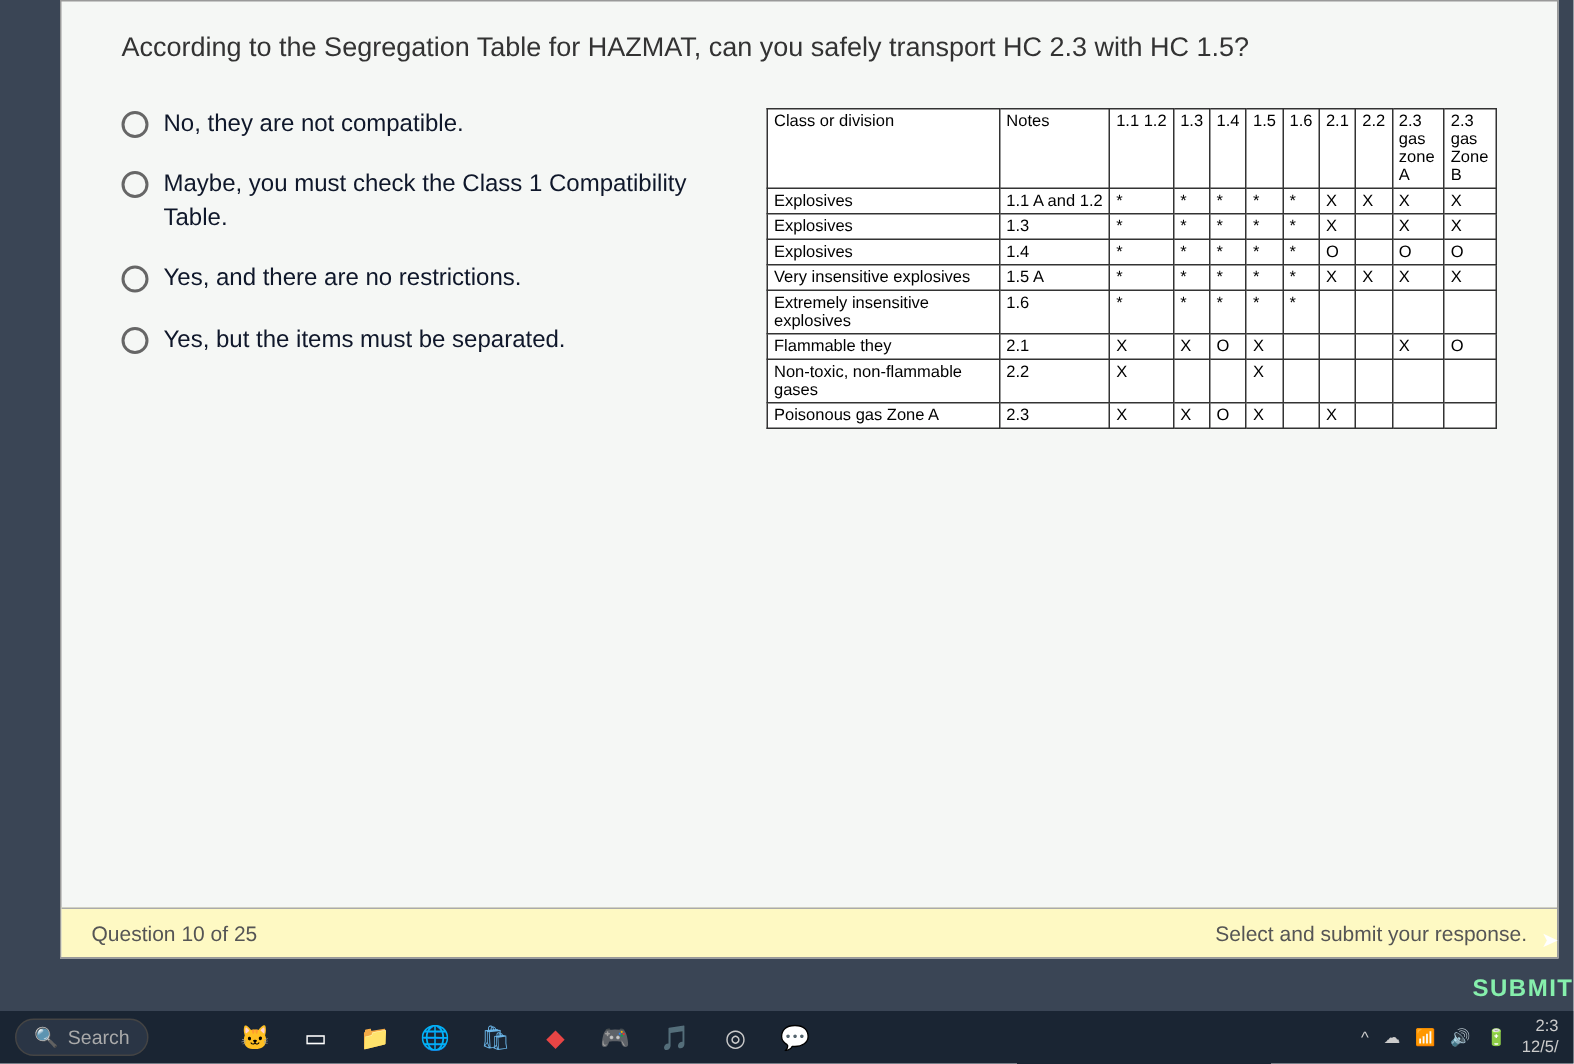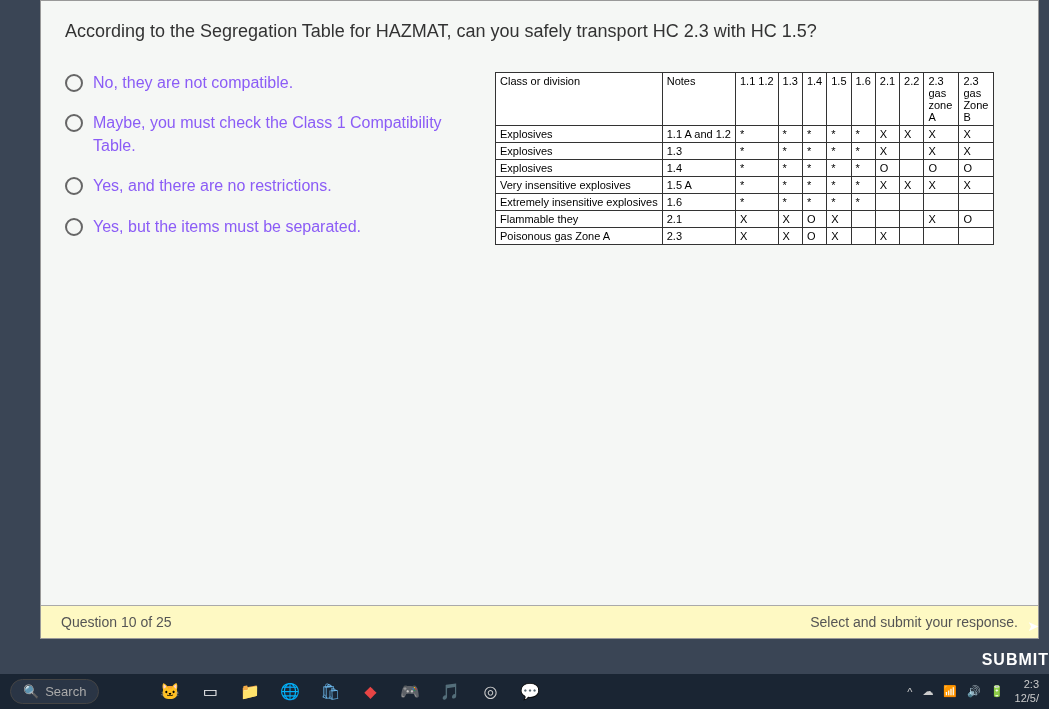--- a/index.html
+++ b/index.html
@@ -17,21 +17,21 @@
       left: 40px;
       right: 10px;
       bottom: 70px;
       background: #f5f7f5;
       border: 1px solid #999;
       display: flex;
       flex-direction: column;
     }
     .question-area {
       flex: 1;
-      padding: 20px 24px;
+      padding: 20px 40px;
       position: relative;
     }
     .question-text {
       font-size: 18px;
       color: #333;
       margin-bottom: 30px;
       font-weight: normal;
     }
     .content-row {
       display: flex;
@@ -50,21 +50,21 @@
     .radio-btn {
       width: 18px;
       height: 18px;
       border: 2px solid #666;
       border-radius: 50%;
       flex-shrink: 0;
       margin-top: 2px;
     }
     .option-label {
       font-size: 16px;
-      color: #8b5cf6;
+      color: #0f172a;
       line-height: 1.4;
     }
     .table-col {
       flex: 1;
     }
     .seg-table {
       border-collapse: collapse;
       font-size: 11px;
       background: white;
     }
@@ -84,21 +84,21 @@
       padding: 8px 20px;
       display: flex;
       justify-content: space-between;
       font-size: 14px;
       color: #555;
     }
     .submit-label {
       position: absolute;
       bottom: 40px;
       right: 0;
-      color: #ffffff;
+      color: #86efac;
       font-weight: bold;
       font-size: 16px;
       letter-spacing: 1px;
     }
     .taskbar {
       position: absolute;
       bottom: 0;
       left: 0;
       right: 0;
       height: 35px;
@@ -264,20 +264,33 @@
                 <td>X</td>
                 <td>O</td>
                 <td>X</td>
                 <td></td>
                 <td></td>
                 <td></td>
                 <td>X</td>
                 <td>O</td>
               </tr>
               <tr>
+                <td class="row-label">Non-toxic, non-flammable gases</td>
+                <td class="notes-col">2.2</td>
+                <td>X</td>
+                <td></td>
+                <td></td>
+                <td>X</td>
+                <td></td>
+                <td></td>
+                <td></td>
+                <td></td>
+                <td></td>
+              </tr>
+              <tr>
                 <td class="row-label">Poisonous gas Zone A</td>
                 <td class="notes-col">2.3</td>
                 <td>X</td>
                 <td>X</td>
                 <td>O</td>
                 <td>X</td>
                 <td></td>
                 <td>X</td>
                 <td></td>
                 <td></td>

